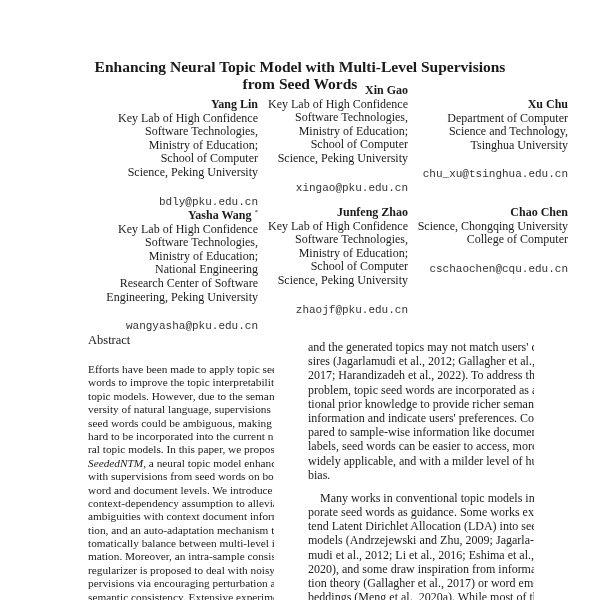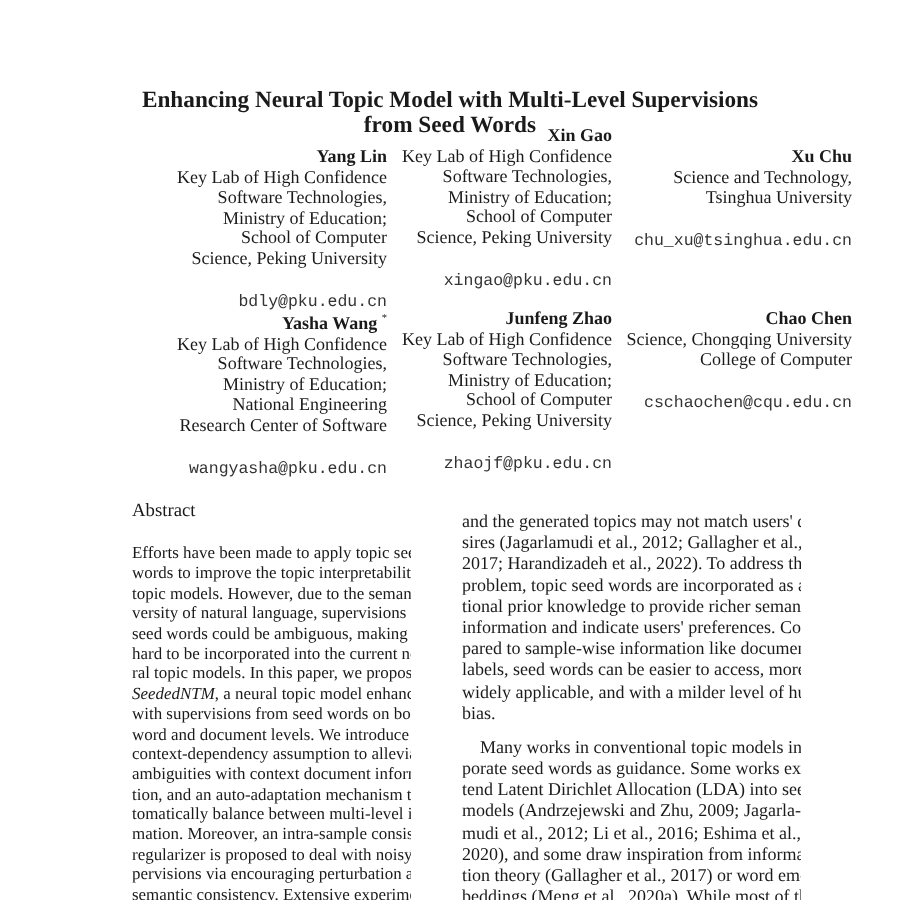--- a/index.html
+++ b/index.html
@@ -45,32 +45,34 @@
   <span class="name">Xin Gao</span>
   <span class="aff">Key Lab of High Confidence</span>
   <span class="aff">Software Technologies,</span>
   <span class="aff">Ministry of Education;</span>
   <span class="aff">School of Computer</span>
   <span class="aff">Science, Peking University</span>
   <span class="email">xingao@pku.edu.cn</span>
 </div>
 <div class="author" style="left:368px; top:98px; width:200px;">
   <span class="name">Xu Chu</span>
+  <span class="aff">Department of Computer</span>
   <span class="aff">Science and Technology,</span>
   <span class="aff">Tsinghua University</span>
   <span class="email">chu_xu@tsinghua.edu.cn</span>
 </div>
 
 <div class="author" style="left:68px; top:206px; width:190px;">
   <span class="name"><span>Yasha Wang</span> <sup style="font-size:7px;font-weight:normal;">*</sup></span>
   <span class="aff">Key Lab of High Confidence</span>
   <span class="aff">Software Technologies,</span>
   <span class="aff">Ministry of Education;</span>
   <span class="aff">National Engineering</span>
   <span class="aff">Research Center of Software</span>
+  <span class="aff">Engineering, Peking University</span>
   <span class="email">wangyasha@pku.edu.cn</span>
 </div>
 <div class="author" style="left:218px; top:206px; width:190px;">
   <span class="name">Junfeng Zhao</span>
   <span class="aff">Key Lab of High Confidence</span>
   <span class="aff">Software Technologies,</span>
   <span class="aff">Ministry of Education;</span>
   <span class="aff">School of Computer</span>
   <span class="aff">Science, Peking University</span>
   <span class="email">zhaojf@pku.edu.cn</span>

